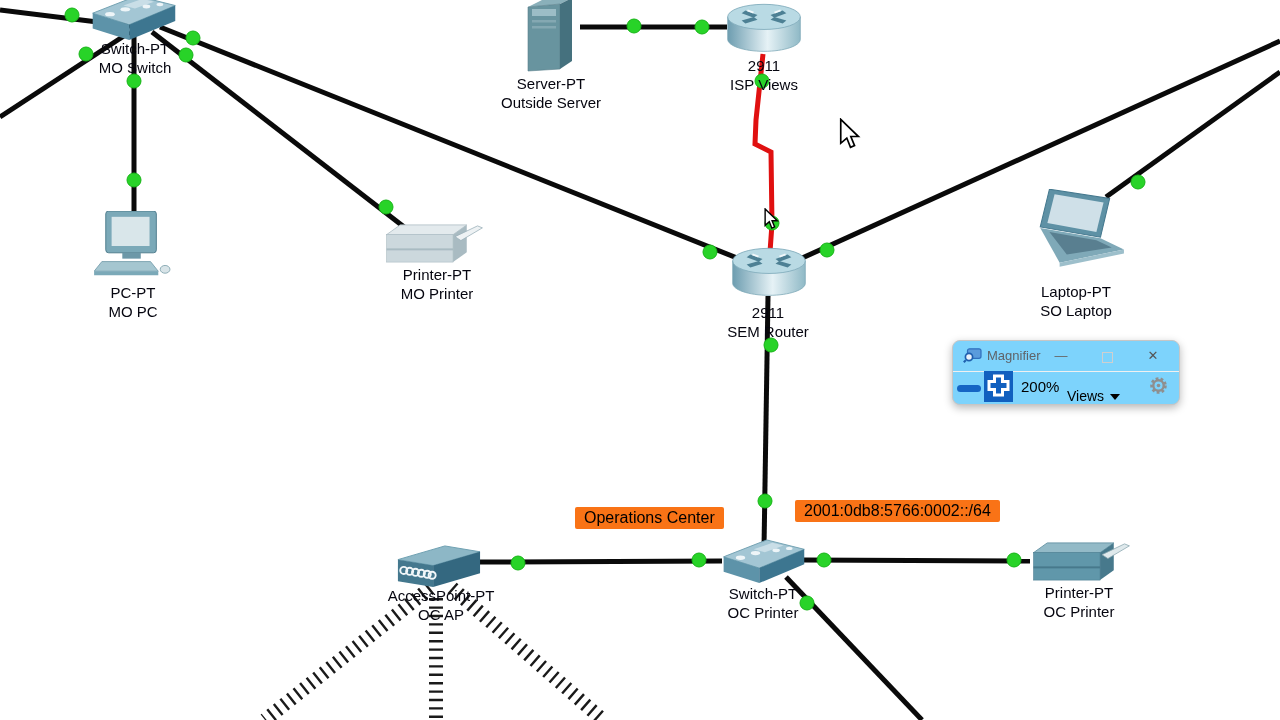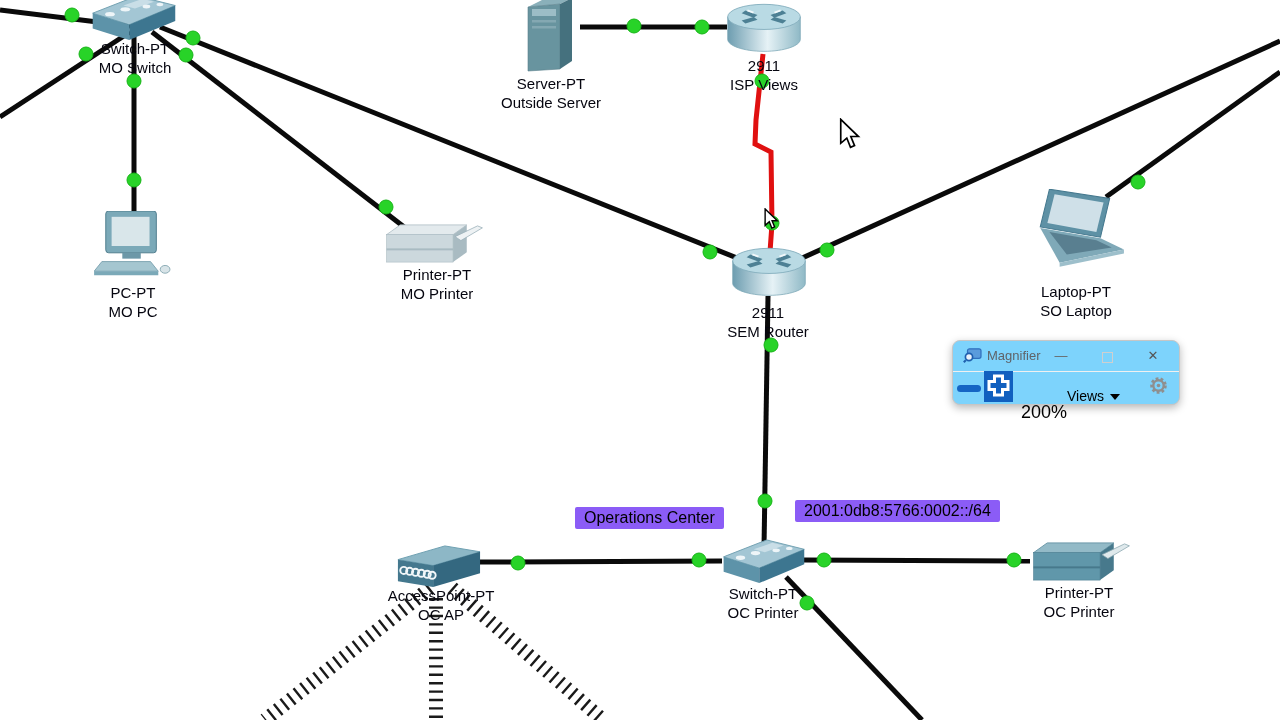--- a/index.html
+++ b/index.html
@@ -3,41 +3,41 @@
 <meta charset="utf-8">
 <style>
   html,body{margin:0;padding:0;background:#fff;}
   .screen{position:relative;width:1280px;height:720px;background:#ffffff;overflow:hidden;
           font-family:"Liberation Sans",sans-serif;}
   #wires{position:absolute;left:0;top:0;width:1280px;height:720px;}
   .device{position:absolute;}
   .device svg{display:block;width:100%;height:100%;}
   .dev-label{position:absolute;transform:translateX(-50%);text-align:center;
              font-size:15px;line-height:19px;color:#05050f;white-space:nowrap;}
-  .note{position:absolute;font-size:16px;color:#000;background:#8b5cf6;
+  .note{position:absolute;font-size:16px;color:#000;background:#f97316;
         padding:2px 9px;border-radius:2px;white-space:nowrap;}
   
   .magnifier{position:absolute;left:952px;top:340px;width:226px;height:63px;
              background:#7dd3fc;border:1px solid #c6c6c6;border-radius:8px;
              box-shadow:0 3px 9px rgba(0,0,0,.28);}
   .mag-title{position:absolute;left:0;top:0;right:0;height:30px;}
   .mag-app-ico{position:absolute;left:10px;top:7px;width:19px;height:15px;}
   .mag-title-text{position:absolute;left:34px;top:7px;font-size:13px;color:#5f6368;}
   .mag-min{position:absolute;left:95px;top:3px;width:26px;height:24px;text-align:center;
            line-height:24px;font-size:13px;color:#666;cursor:default;}
   .mag-max{position:absolute;left:141px;top:3px;width:26px;height:24px;}
   .mag-max .maxbox{position:absolute;left:8px;top:8px;width:9px;height:9px;border:1px solid #cfcfcf;}
   .mag-close{position:absolute;left:187px;top:3px;width:26px;height:24px;text-align:center;
              line-height:24px;font-size:13px;color:#555;cursor:default;}
   .mag-toolbar{position:absolute;left:0;top:30px;right:0;height:32px;border-top:1px solid #f0f0f0;
                border-radius:0 0 8px 8px;}
   .zoom-out{position:absolute;left:3px;top:10px;width:26px;height:12px;}
   .zoom-out .minusbar{position:absolute;left:1px;top:3px;width:24px;height:7px;border-radius:3.5px;background:#1565c4;}
   .zoom-in{position:absolute;left:31px;top:-1px;width:29px;height:31px;background:#1160bf;}
-  .zoom-level{position:absolute;left:68px;top:6px;width:36px;text-align:center;font-size:18px;color:#000;margin-top:24px;}
+  .zoom-level{position:absolute;left:68px;top:6px;width:36px;text-align:center;font-size:15px;color:#000;}
   .views{position:absolute;left:114px;top:6px;font-size:14px;color:#000;margin-top:10px;}
   .views .caret{display:inline-block;margin-left:6px;width:0;height:0;vertical-align:middle;
                 border-left:5px solid transparent;border-right:5px solid transparent;border-top:6px solid #000;}
   .gear{position:absolute;left:196px;top:4px;width:19px;height:19px;}
   .cursor{position:absolute;}
 </style>
 </head>
 <body>
 
 <div class="screen">

